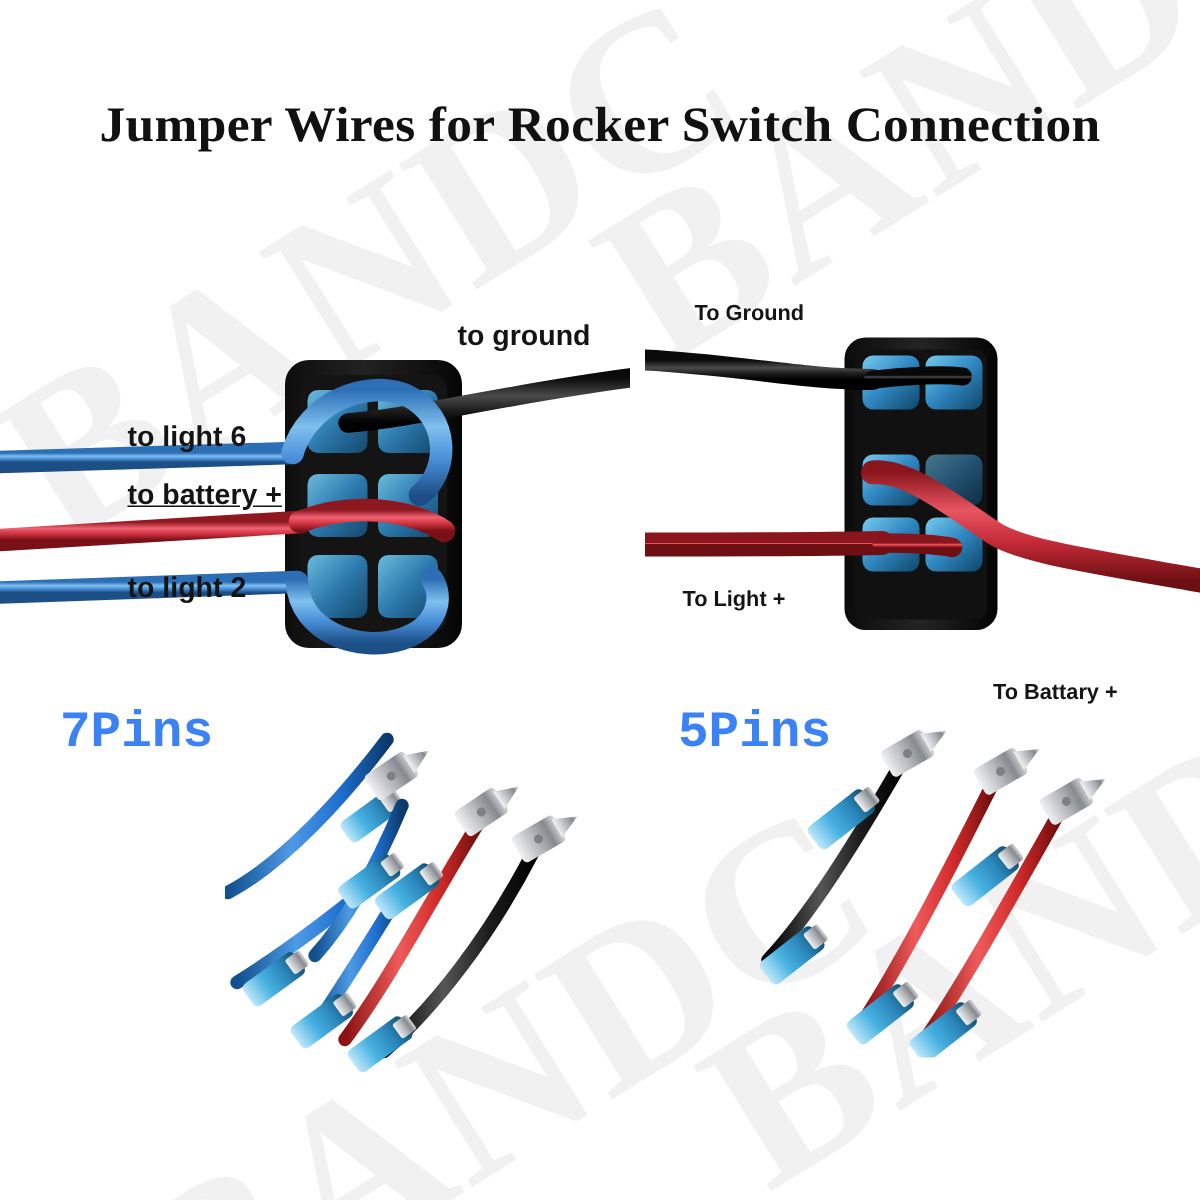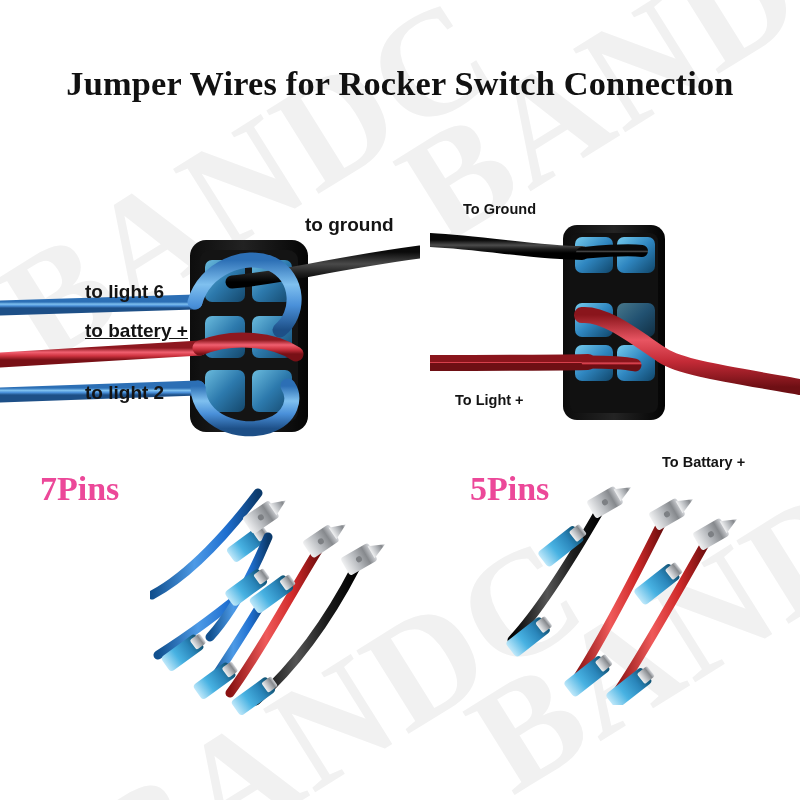--- a/index.html
+++ b/index.html
@@ -31,25 +31,25 @@
   .page-title{
     position:absolute;left:0;top:66px;width:800px;
     text-align:center;
     font-family:"Liberation Serif",serif;
     font-weight:700;font-size:33px;
     color:#111;letter-spacing:.2px;
     transform:scaleX(1.04);
   }
   .pins-title{
     position:absolute;
-    font-family:Liberation Serif, serif;
-    font-weight:700;font-size:34px;color:#ec4899;
+    font-family:Liberation Mono, monospace;
+    font-weight:700;font-size:34px;color:#3b82f6;
   }
   #pins7-title{left:40px;top:470px;}
-  #pins5-title{left:470px;top:470px;}
+  #pins5-title{left:452px;top:470px;}
 
   
   .lbl{
     position:absolute;white-space:nowrap;
     font-family:"Liberation Sans",sans-serif;
     font-weight:700;color:#141414;
   }
   .lbl-lg{font-size:21px;}
   .lbl-md{font-size:19px;}
   .lbl-sm{font-size:14.5px;}

